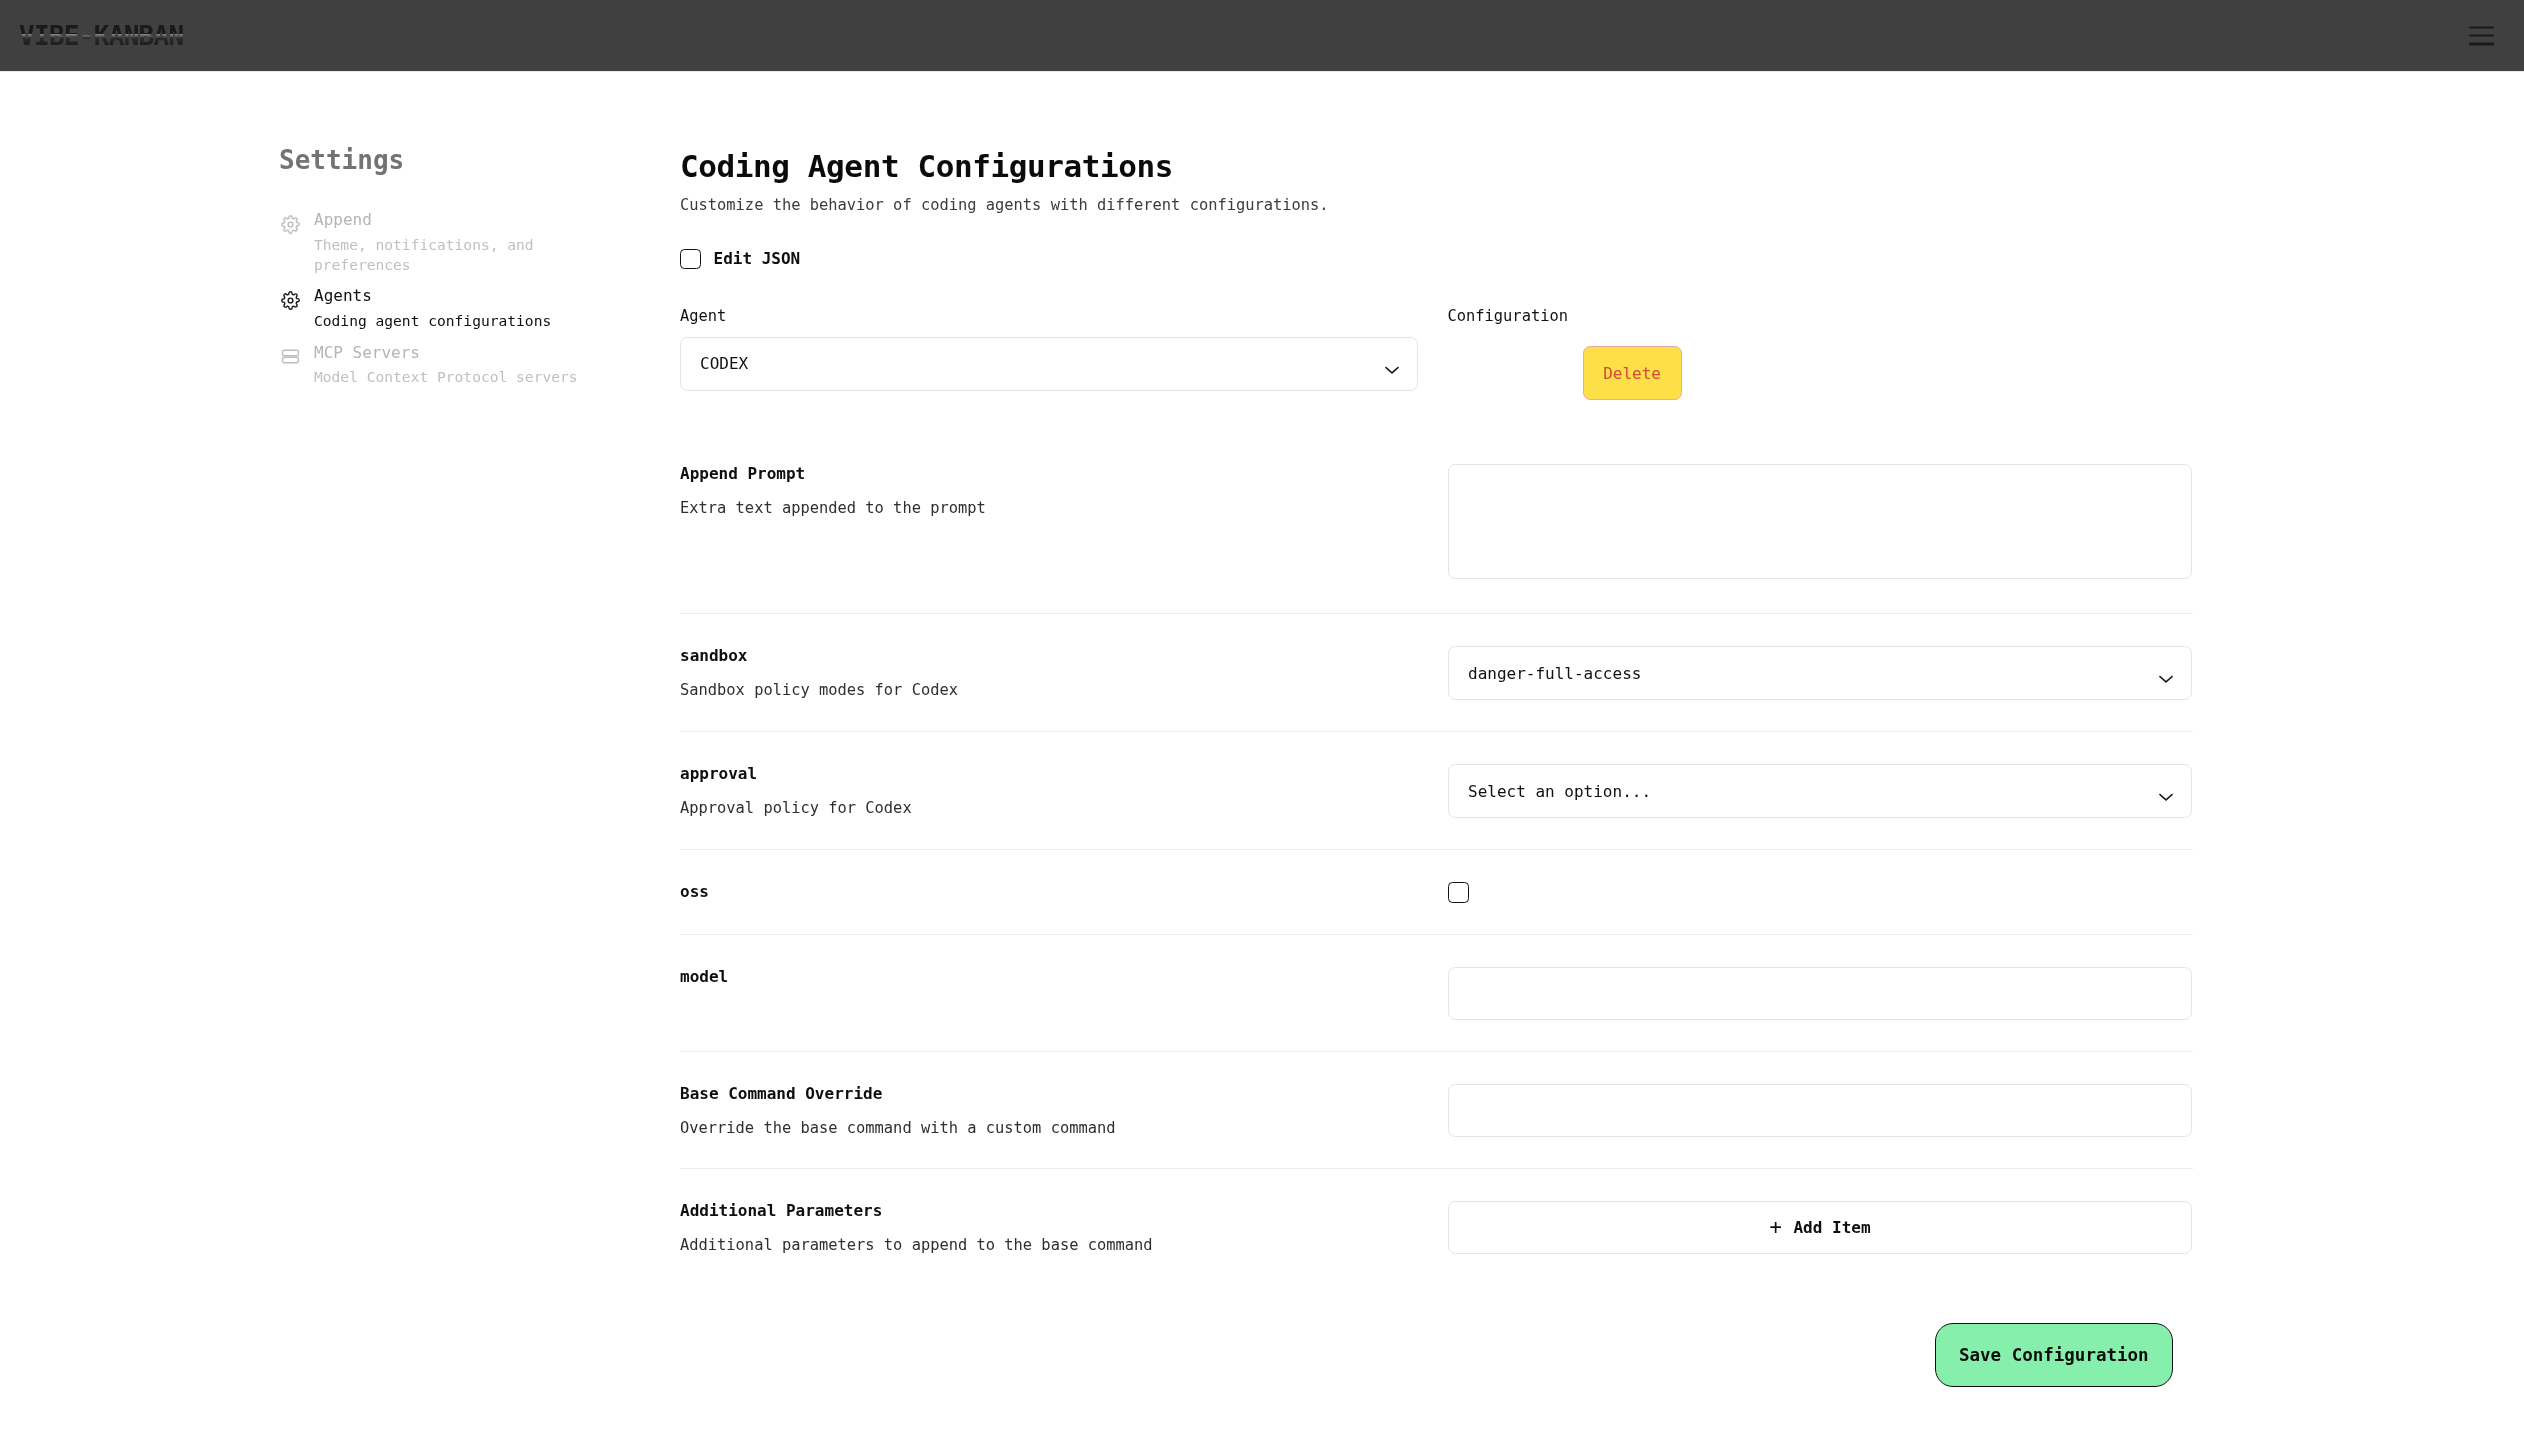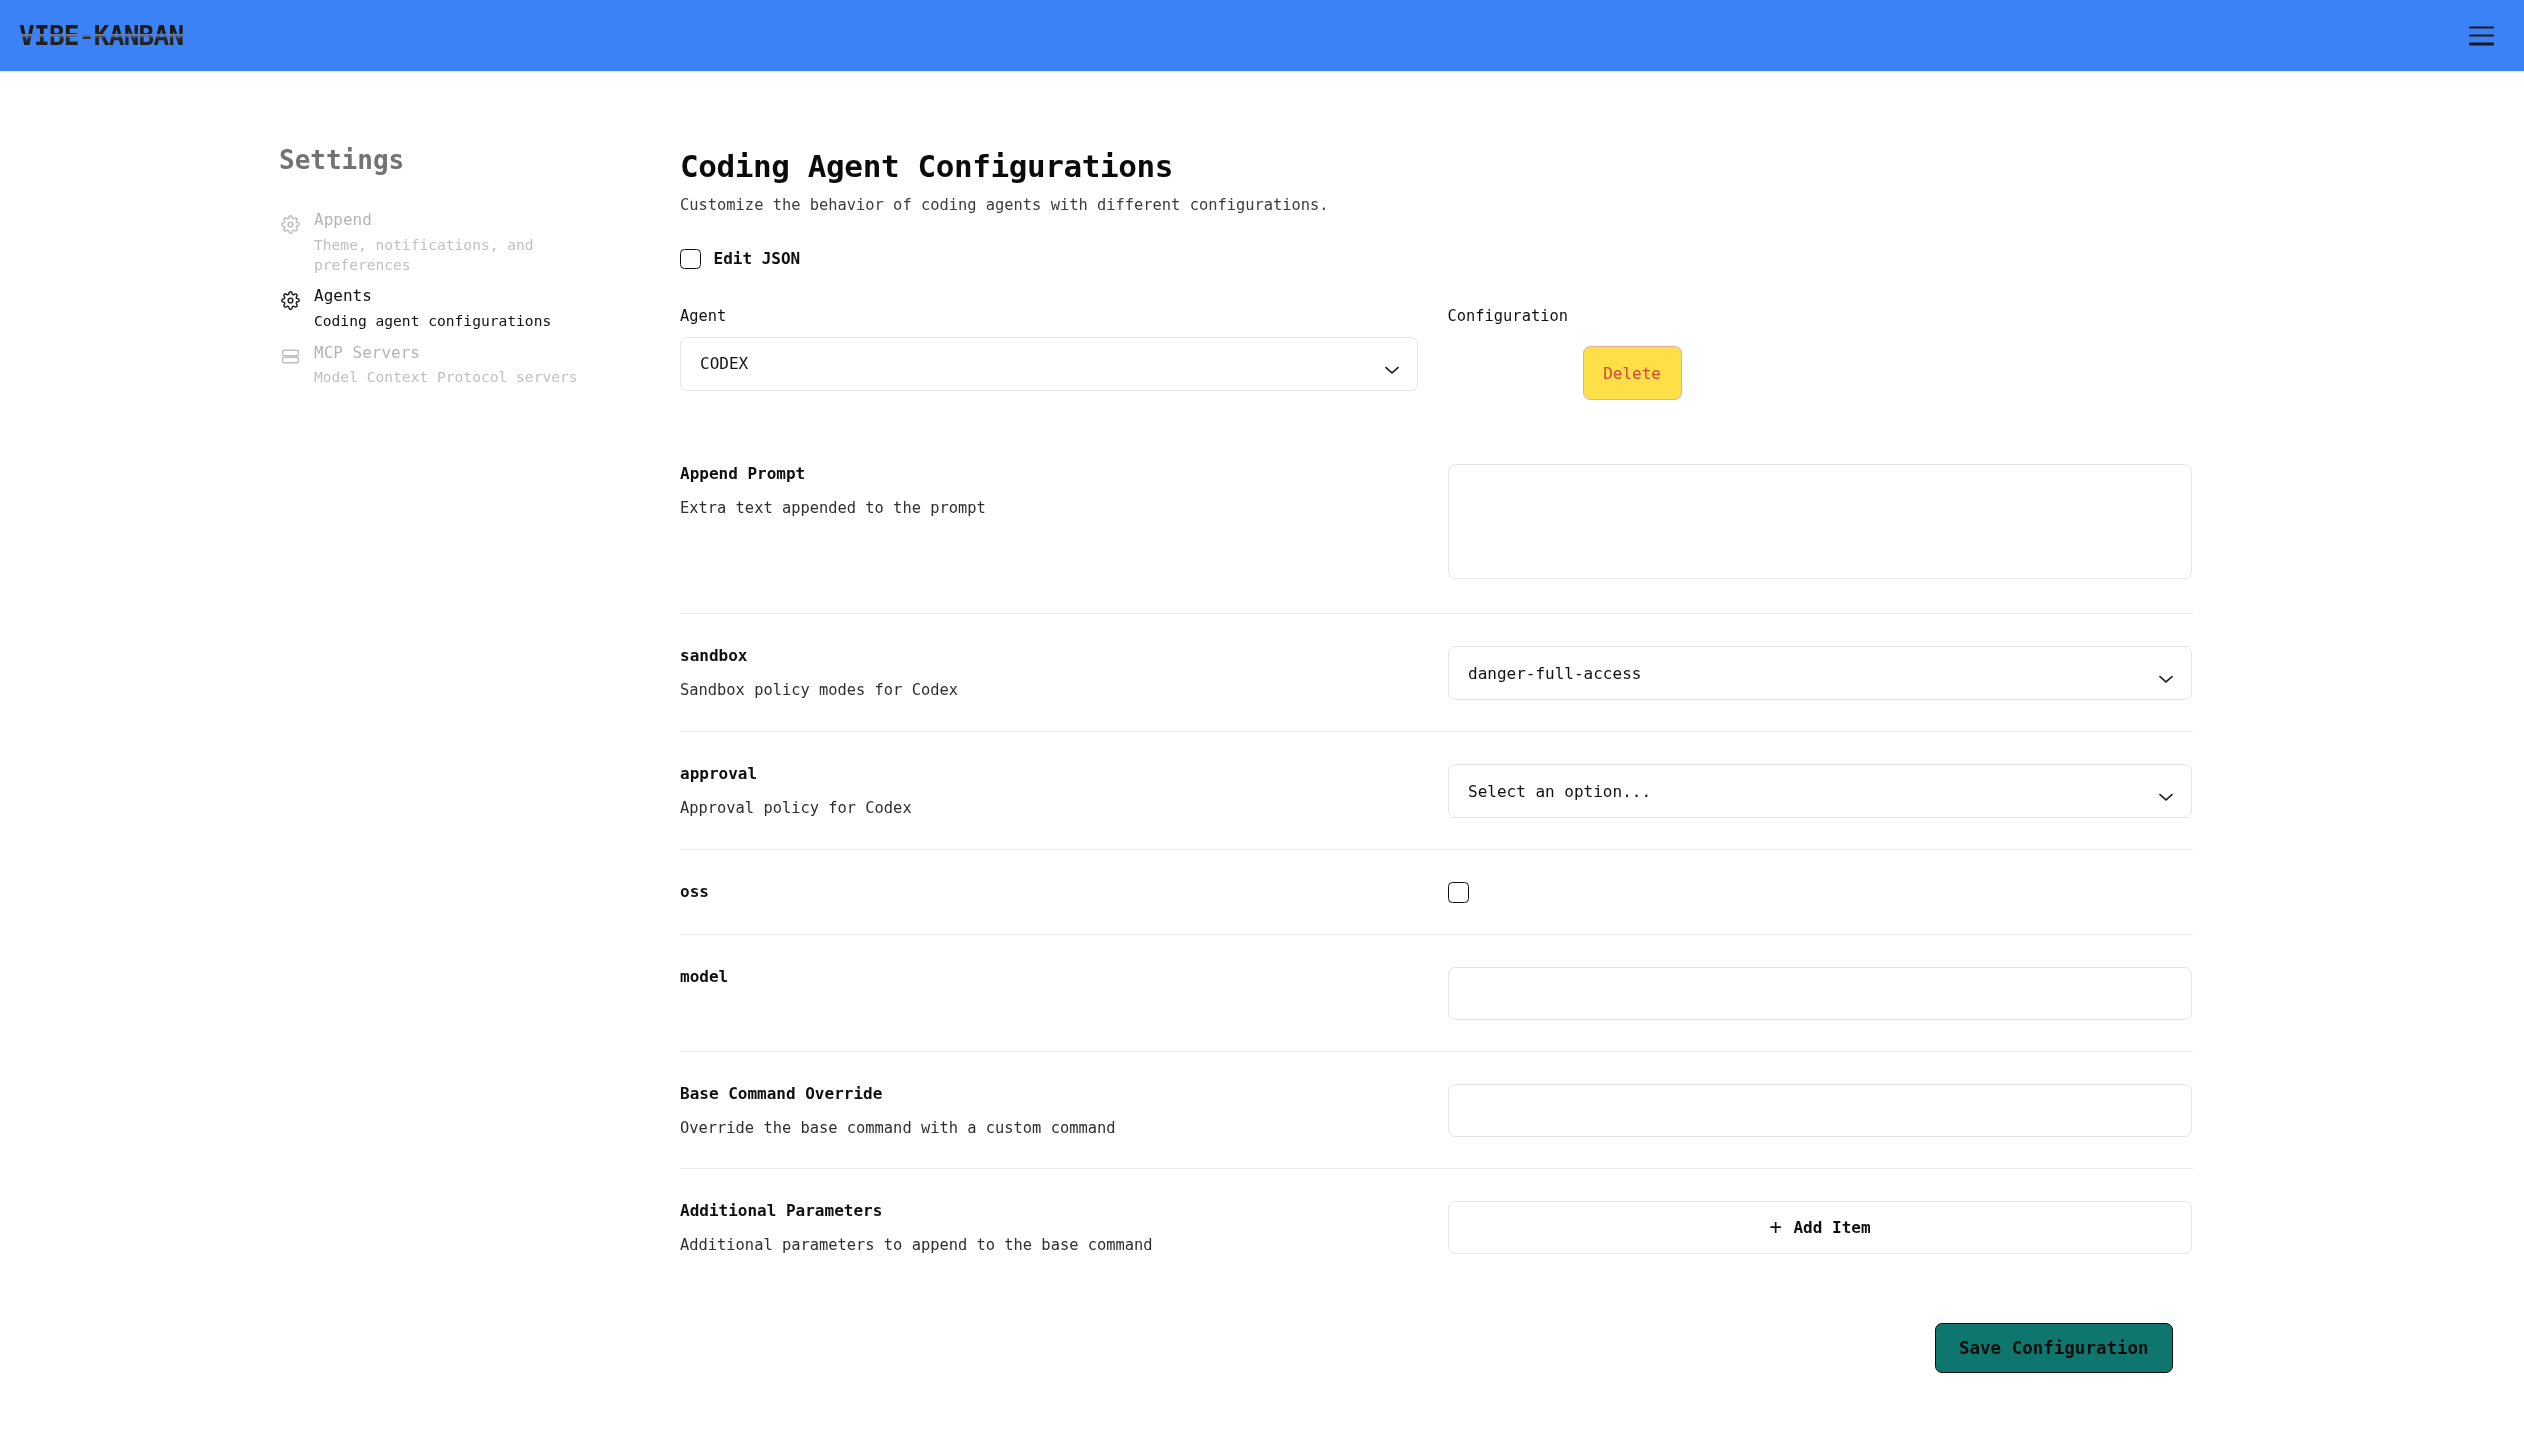--- a/index.html
+++ b/index.html
@@ -8,21 +8,21 @@
     width: 2525px; height: 1449px;
     background: #ffffff;
     font-family: "DejaVu Sans Mono", monospace;
     overflow: hidden;
   }
 
   
   .topbar {
     position: relative;
     height: 72px;
-    background: #3b82f6;
+    background: #404040;
     border-bottom: 1.5px solid #ebebeb;
     display: flex;
     align-items: center;
   }
   .logo {
     margin-left: 14.6px;
     font-family: "DejaVu Sans Mono", monospace;
     font-weight: 700;
     font-size: 26px;
     letter-spacing: -0.7px;
@@ -256,25 +256,25 @@
     line-height: 1;
   }
 
   .save-wrap {
     display: flex;
     justify-content: flex-end;
     width: 1493px;
     margin-top: 38px;
   }
   .save-btn {
-    height: 50px;
+    height: 64px;
     padding: 0 23.4px;
     border: 1.8px solid #0f0f0f;
-    border-radius: 7px;
-    background: #0f766e;
+    border-radius: 18px;
+    background: #86efac;
     font-family: "DejaVu Sans Mono", monospace;
     font-size: 17.5px;
     font-weight: 700;
     color: #0d0d0d;
     display: flex;
     align-items: center;
     justify-content: center;
     cursor: pointer;
   }
 

